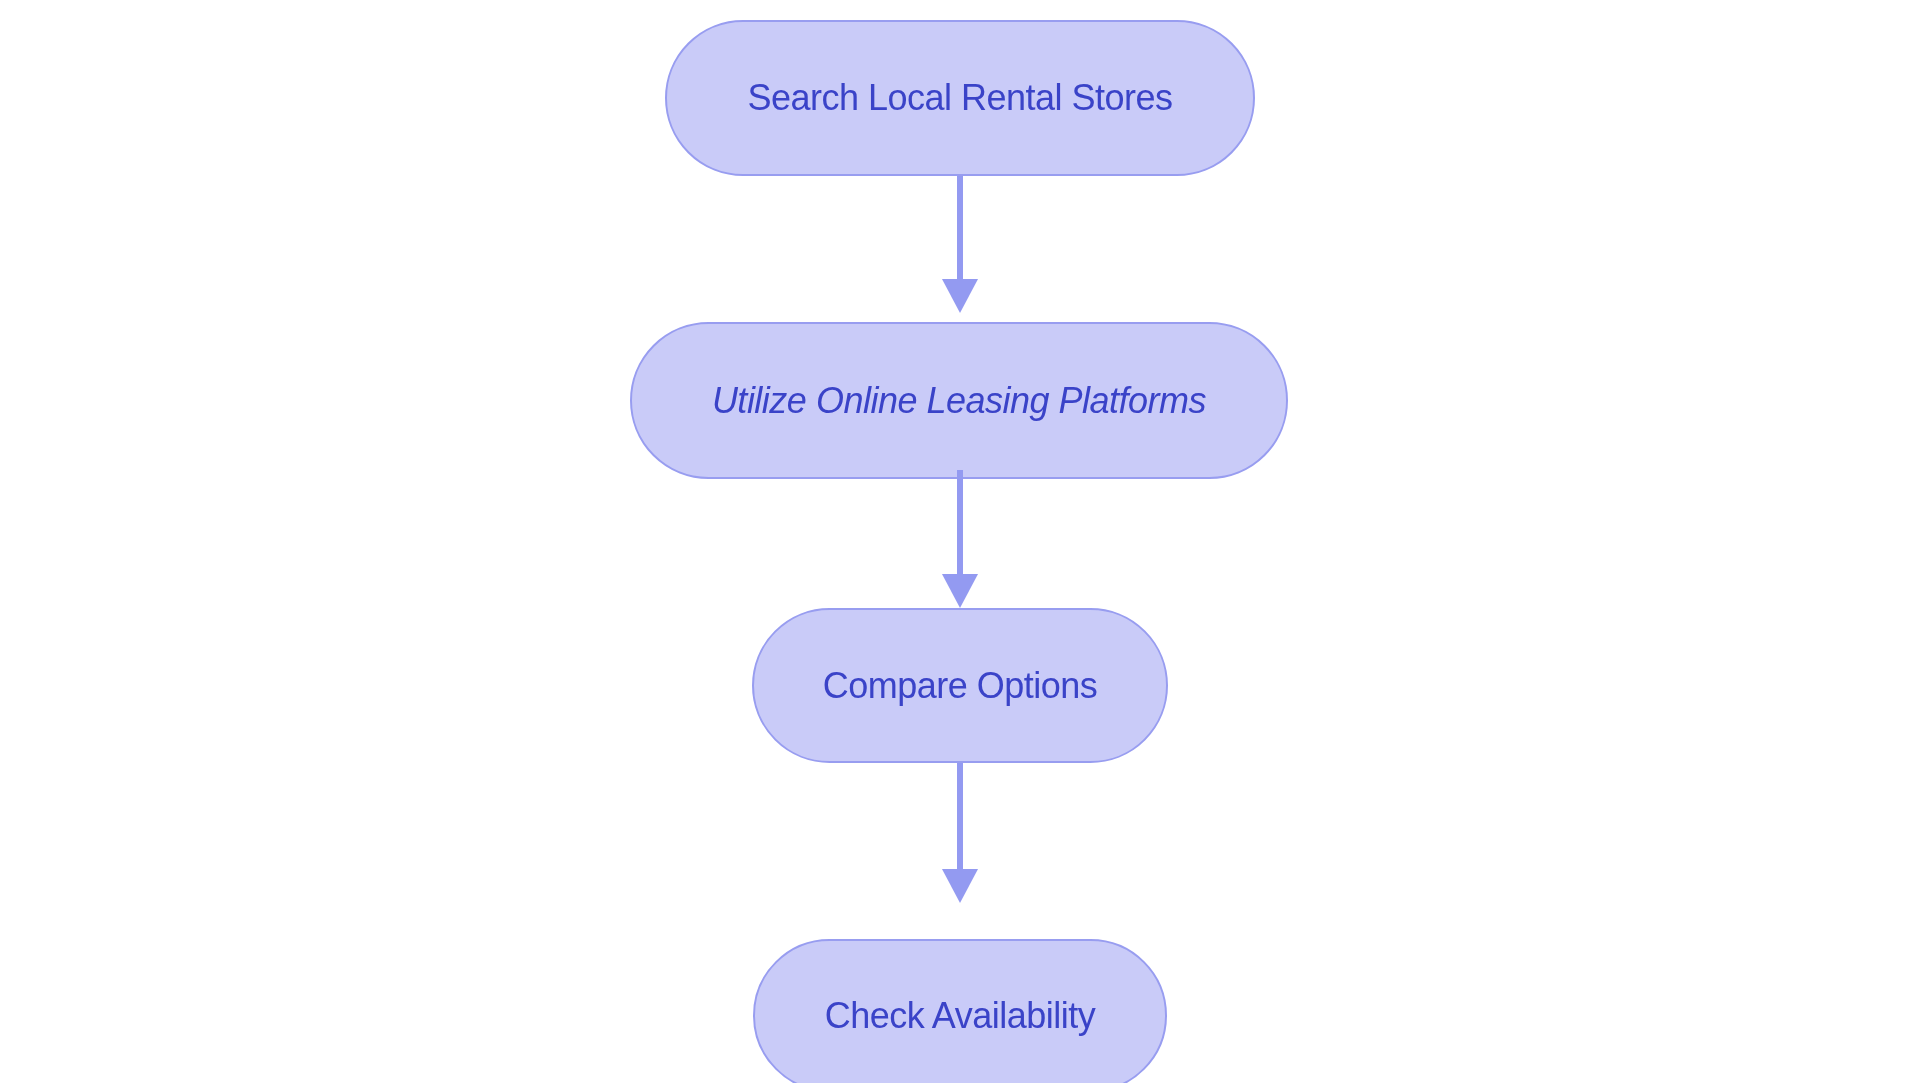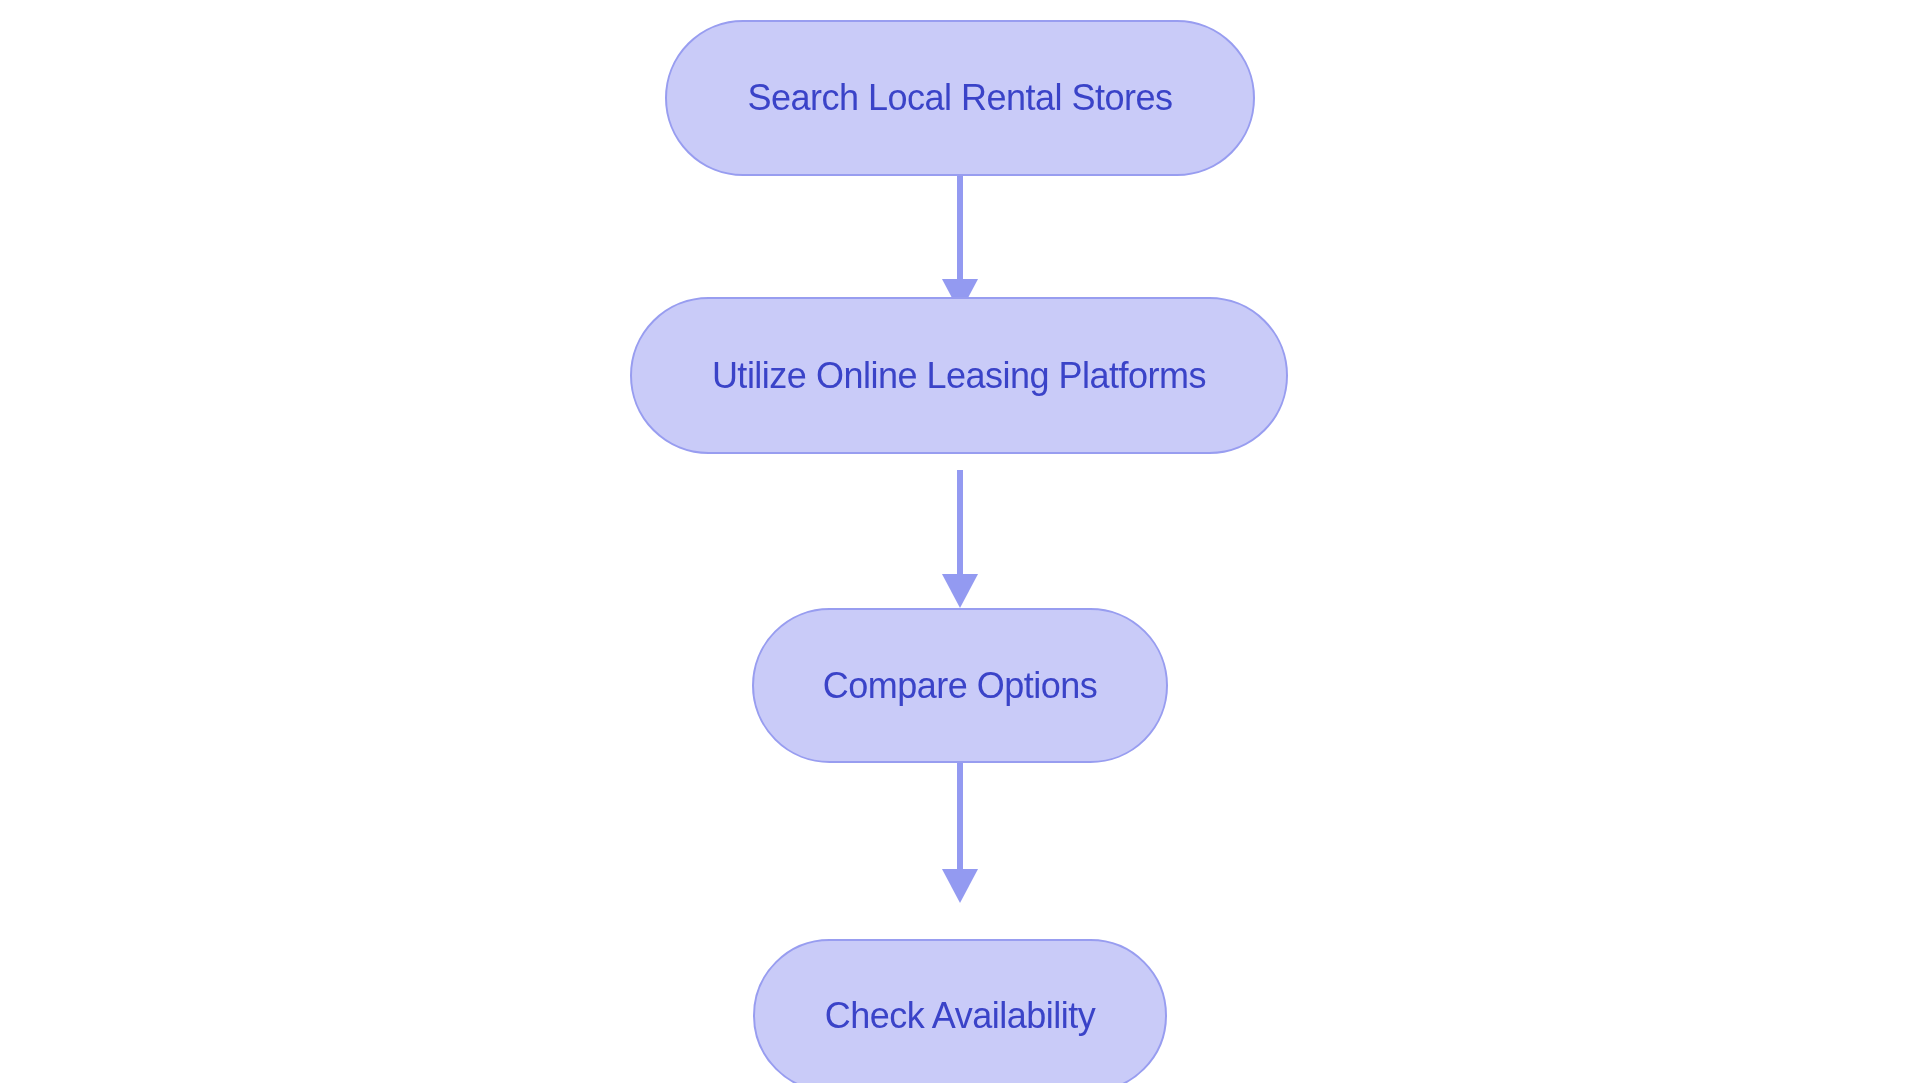--- a/index.html
+++ b/index.html
@@ -28,21 +28,21 @@
     border-radius: 80px;
   }
   .node-label {
     color: var(--color-node-text, #3a43c8);
     font-size: 36px;
     letter-spacing: -0.5px;
     white-space: nowrap;
     text-align: center;
   }
   .node-1 { left: 665px; top: 20px;  width: 590px; height: 156px; }
-  .node-2 { left: 630px; top: 297px; width: 658px; height: 157px; }
+  .node-2 { left: 630px; top: 322px; width: 658px; height: 157px; font-style: italic; }
   .node-3 { left: 752px; top: 608px; width: 416px; height: 155px; align-items: center; }
   .node-4 { left: 753px; top: 939px; width: 414px; height: 153px; justify-content: center; }
 
   .edge-line {
     position: absolute;
     left: 957px;
     width: 6px;
     background: var(--color-arrow, #939af1);
   }
   .edge-head {

